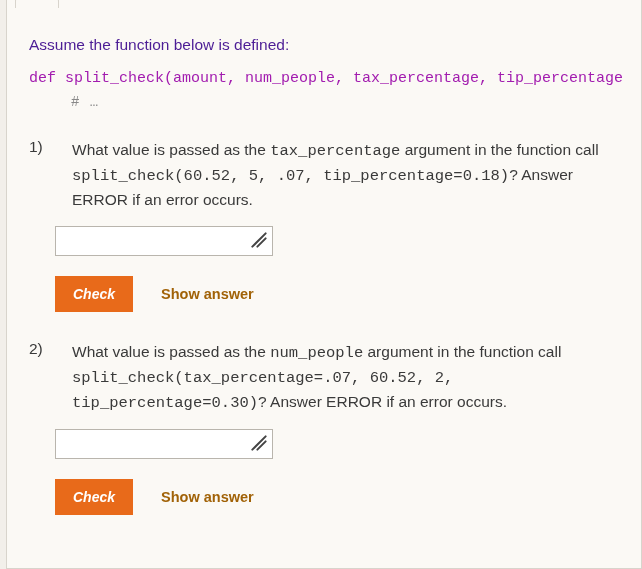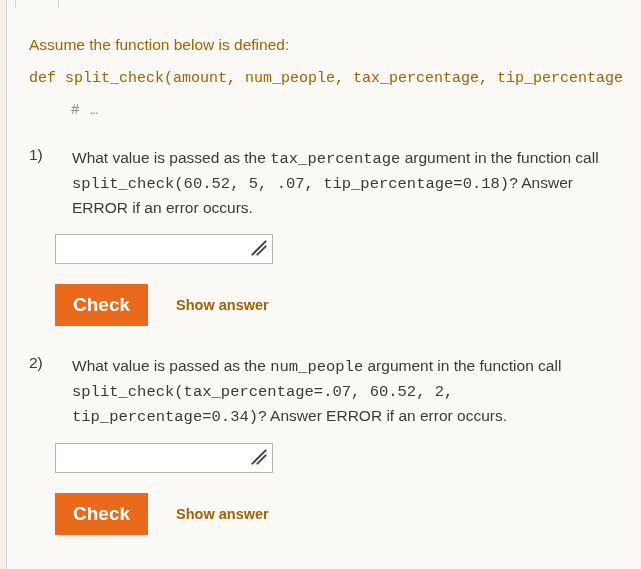--- a/index.html
+++ b/index.html
@@ -28,29 +28,29 @@
     width: 44px;
     height: 10px;
     border: 1px solid #d8d4cc;
     border-bottom: none;
     background: #fbf9f5;
     border-radius: 3px 3px 0 0;
   }
   .intro {
     font-size: 15.5px;
     margin: 18px 0 16px 0;
-    color: #a16207;
+    color: #4c1d95;
   }
   .code-def {
     font-family: "Courier New", monospace;
     font-size: 15px;
-    color: #a16207;
+    color: #a21caf;
     white-space: nowrap;
     overflow: hidden;
-    margin-bottom: 15px;
+    margin-bottom: 7px;
   }
   .code-comment {
     font-family: "Courier New", monospace;
     font-size: 14px;
     color: #888;
     margin-left: 42px;
     letter-spacing: 1px;
   }
   .question-block {
     margin-top: 28px;
@@ -110,25 +110,26 @@
     margin-top: 20px;
     margin-left: 26px;
     display: flex;
     align-items: center;
     gap: 28px;
   }
   .check-btn {
     background: #e86a1a;
     color: #fff;
     border: none;
-    font-size: 19px;
+    font-size: 14px;
     font-weight: bold;
     padding: 10px 18px;
     cursor: pointer;
     font-family: inherit;
+    font-style: italic;
   }
   .show-answer {
     color: #a16207;
     font-size: 14.5px;
     font-weight: bold;
     cursor: pointer;
     background: none;
     border: none;
     font-family: inherit;
   }
@@ -165,21 +166,21 @@
     <div class="action-row">
       <button class="check-btn">Check</button>
       <button class="show-answer">Show answer</button>
     </div>
   </div>
 
   <div class="question-block">
     <div class="q-row">
       <div class="q-num">2)</div>
       <div class="q-text">
-        <span>What value is passed as the </span><span class="mono">num_people</span><span> argument in the function call </span><span class="mono">split_check(tax_percentage=.07, 60.52, 2, tip_percentage=0.34)</span><span>? Answer ERROR if an error occurs.</span>
+        <span>What value is passed as the </span><span class="mono">num_people</span><span> argument in the function call </span><span class="mono">split_check(tax_percentage=.07, 60.52, 2, tip_percentage=0.30)</span><span>? Answer ERROR if an error occurs.</span>
       </div>
     </div>
     <div class="answer-row">
       <div class="answer-input-wrap">
         <input class="answer-input" type="text" value="" style="">
         <span class="edit-corner">
           <svg viewBox="0 0 24 24" width="20" height="20" fill="none" stroke="currentColor" stroke-width="2.4" stroke-linecap="round">
             <path d="M4 20 L20 4"></path>
             <path d="M10 20 L20 10"></path>
           </svg>

